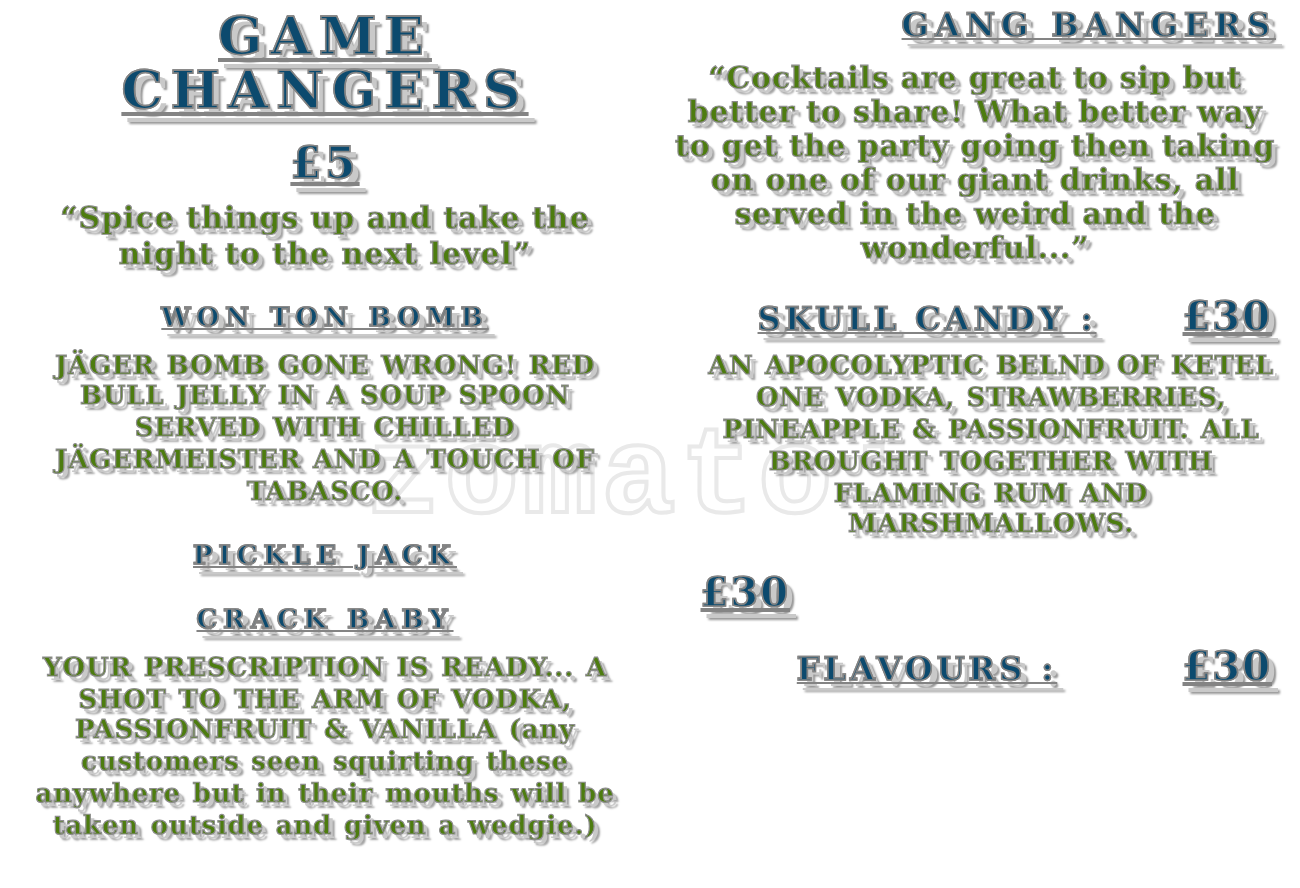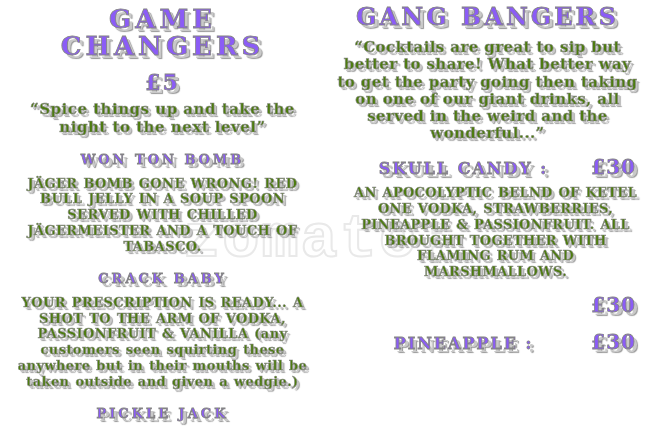--- a/index.html
+++ b/index.html
@@ -13,25 +13,26 @@
   }
   
   .engraved{
     color:#4d7c0f;
     text-shadow:
       -1px -1px 0 #b3b3b3, 1px -1px 0 #b3b3b3,
       -1px  1px 0 #a5a5a5, 1px  1px 0 #8f8f8f,
        2px  2px 0 #c6c6c6, 3px 3px 1px #a2a2a2;
   }
   .engraved-lg{
-    color:#8b5cf6;
+    color:#0c4a6e;
     text-shadow:
       -1px -1px 0 #a8a8a8, 1px -1px 0 #a8a8a8,
       -1px  1px 0 #9a9a9a, 1px  1px 0 #858585,
        3px  3px 0 #c6c6c6, 4px 4px 1px #979797;
+    text-decoration: underline;
   }
   @supports (-webkit-text-stroke: 1px black){
     .engraved{
       -webkit-text-stroke:0.6px #8d8d8d;
       text-shadow:2px 2px 0 #c9c9c9, 3px 3px 1px #a2a2a2;
     }
     .engraved-lg{
       -webkit-text-stroke:0.8px #848484;
       text-shadow:3px 3px 0 #c9c9c9, 4px 4px 1px #979797;
     }
@@ -49,33 +50,32 @@
   }
   @supports (-webkit-text-stroke: 1px black){
     .watermark{color:transparent;-webkit-text-stroke:2px #e9e9e9;}
   }
   .cols{position:relative;z-index:1;display:flex;width:650px;height:444px;}
   .col{width:325px;text-align:center;box-sizing:border-box;}
   .col-left{padding:6px 5px 0 5px;}
   .col-right{padding:4px 12px 0 12px;}
 
   .col-title{font-size:26px;letter-spacing:4px;margin:0;line-height:1.05;}
-  .col-title-r{font-size:24px;letter-spacing:3px;margin:0;line-height:1.1;}
+  .col-title-r{font-size:16px;letter-spacing:3px;margin:0;line-height:1.1;text-align:right;}
   .price-sub{font-size:22px;letter-spacing:2px;margin:10px 0 0 0;line-height:1;}
   .quote{font-size:15px;line-height:1.2;margin:7px 4px 0 4px;letter-spacing:0.5px;}
   .quote-r{font-size:15px;line-height:1.14;margin:9px 0 0 0;letter-spacing:0.4px;}
 
   .drink-title{font-size:13px;letter-spacing:3px;margin:17px 0 0 0;line-height:1.15;}
   .desc{font-size:13px;line-height:1.22;letter-spacing:0.4px;word-spacing:1px;margin:8px 2px 0 2px;}
 
   .r-item-head{
     display:flex;align-items:baseline;
     margin:13px 0 0 0;
     padding:0 2px 0 6px;
-    justify-content:flex-end;
   }
   .r-item-name{flex:1;text-align:center;font-size:16px;letter-spacing:2px;line-height:1.2;}
   .r-item-price{width:52px;text-align:right;font-size:20px;letter-spacing:1px;line-height:1.2;}
   .r-desc{font-size:13px;line-height:1.22;letter-spacing:0.3px;word-spacing:1px;margin:6px 0 0 16px;}
 </style>
 </head>
 <body>
 
 <div class="page">
 
@@ -87,27 +87,27 @@
       <h1 class="col-title engraved-lg">GAME CHANGERS</h1>
       <div class="price-sub engraved-lg">£5</div>
       <div class="quote engraved">“Spice things up and take the night to the next level”</div>
 
       <div>
         <h2 class="drink-title engraved-lg">WON TON BOMB</h2>
         <p class="desc engraved">JÄGER BOMB GONE WRONG! RED BULL JELLY IN A SOUP SPOON SERVED WITH CHILLED JÄGERMEISTER AND A TOUCH OF TABASCO.</p>
       </div>
 
       <div>
-        <h2 class="drink-title engraved-lg">CRACK BABY</h2>
-        <p class="desc engraved">YOUR PRESCRIPTION IS READY... A SHOT TO THE ARM OF VODKA, PASSIONFRUIT &amp; VANILLA (any customers seen squirting these anywhere but in their mouths will be taken outside and given a wedgie.)</p>
+        <h2 class="drink-title engraved-lg">PICKLE JACK</h2>
+
       </div>
 
       <div>
-        <h2 class="drink-title engraved-lg">PICKLE JACK</h2>
-
+        <h2 class="drink-title engraved-lg">CRACK BABY</h2>
+        <p class="desc engraved">YOUR PRESCRIPTION IS READY... A SHOT TO THE ARM OF VODKA, PASSIONFRUIT &amp; VANILLA (any customers seen squirting these anywhere but in their mouths will be taken outside and given a wedgie.)</p>
       </div>
     </div>
 
     <div class="col col-right">
       <h1 class="col-title-r engraved-lg">GANG BANGERS</h1>
       <div class="quote-r engraved">“Cocktails are great to sip but better to share! What better way to get the party going then taking on one of our giant drinks, all served in the weird and the wonderful...”</div>
 
       <div>
         <div class="r-item-head">
           <span class="r-item-name engraved-lg">SKULL CANDY :</span>
@@ -117,21 +117,21 @@
       </div>
 
       <div>
         <div class="r-item-head">
           <span class="r-item-price engraved-lg">£30</span>
         </div>
       </div>
 
       <div>
         <div class="r-item-head">
-          <span class="r-item-name engraved-lg">PINEAPPLE :</span>
+          <span class="r-item-name engraved-lg">FLAVOURS :</span>
           <span class="r-item-price engraved-lg">£30</span>
         </div>
 
       </div>
     </div>
 
   </div>
 </div>
 
 </body></html>

